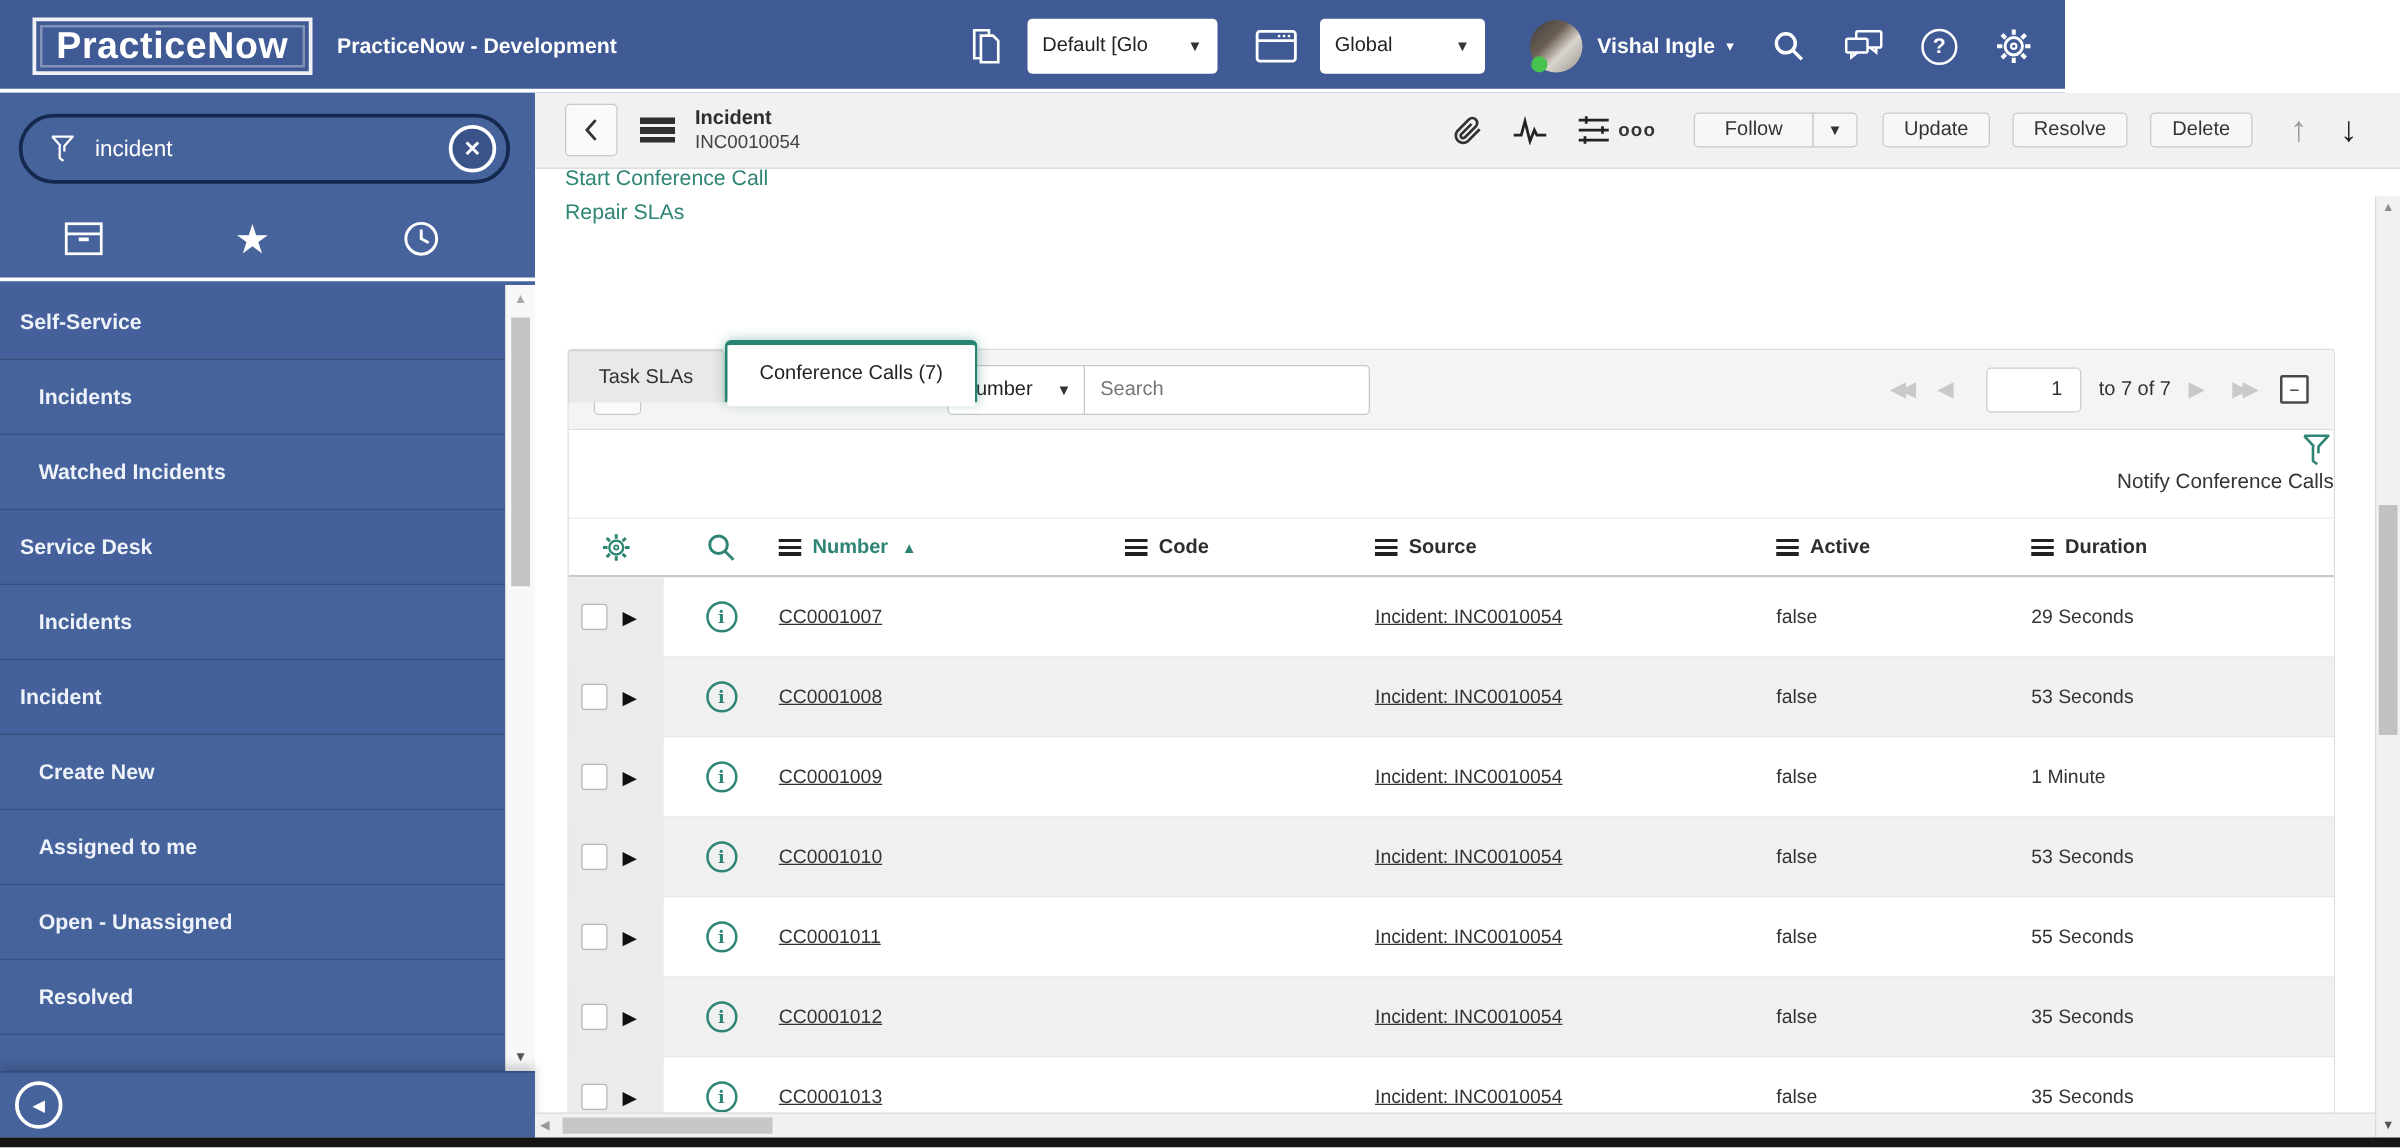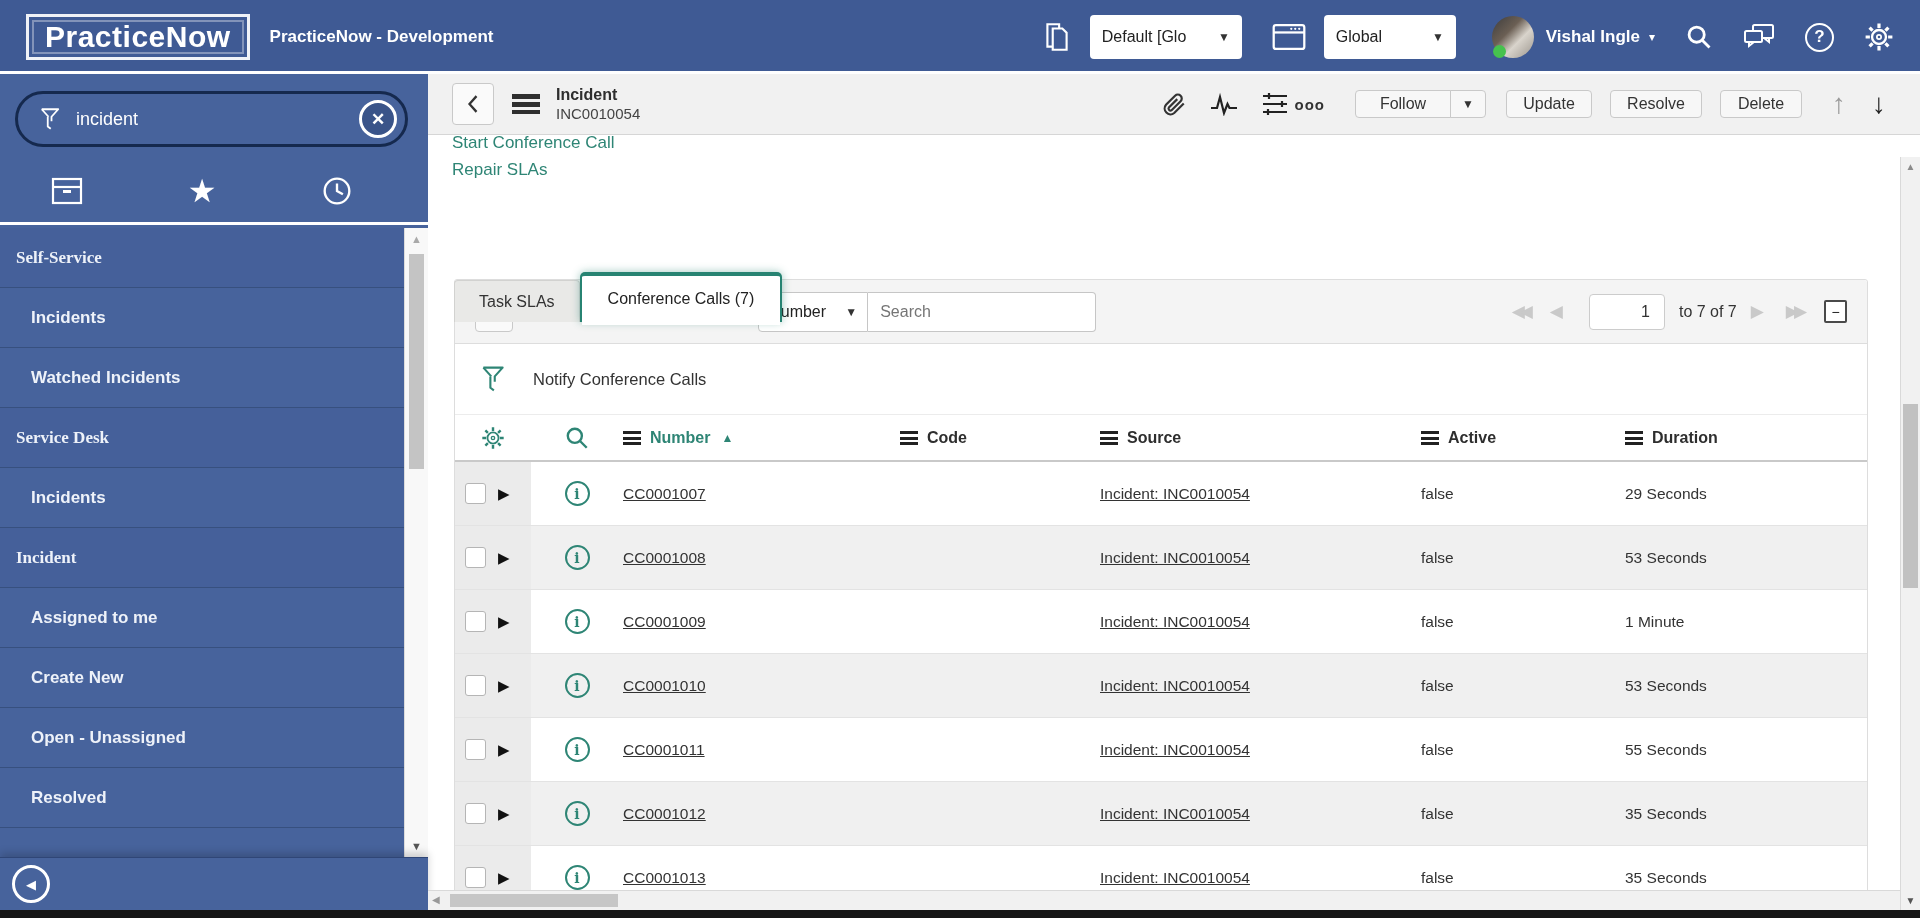--- a/index.html
+++ b/index.html
@@ -1,21 +1,21 @@
 <!DOCTYPE html>
 <html><head>
 <meta charset="utf-8">
 <style>
   * { margin:0; padding:0; box-sizing:border-box; }
   html,body { width:1920px; height:918px; overflow:hidden; }
   body { font-family:"Liberation Sans", sans-serif; background:#fff; position:relative; color:#333; }
   svg { display:block; }
 
   
-  .top-header { position:absolute; top:0; left:0; width:1920px; height:74px; background:#3f5a94; display:flex; align-items:center; z-index:20; }
+  .top-header { position:absolute; top:0; left:0; width:1652px; height:74px; background:#3f5a94; display:flex; align-items:center; z-index:20; }
   .hdr-line { position:absolute; top:71px; left:0; width:1920px; height:3px; background:#fff; z-index:21; }
   .logo-box { margin-left:26px; height:46px; padding:0 16px; border:3px solid rgba(255,255,255,.92); outline:2px solid rgba(255,255,255,.35); outline-offset:-8px; display:flex; align-items:center; }
   .logo-text { color:#fff; font-size:30px; font-weight:700; letter-spacing:.5px; }
   .app-title { margin-left:20px; color:#fff; font-size:17px; font-weight:700; }
   .hdr-right { margin-left:auto; display:flex; align-items:center; margin-right:26px; }
   .hdr-icon { display:flex; align-items:center; justify-content:center; cursor:pointer; }
   .hdr-select { height:44px; background:#fff; border-radius:4px; display:flex; align-items:center; justify-content:space-between; padding:0 12px; font-size:16px; color:#222; cursor:pointer; }
   .sel-updateset { width:152px; margin-left:18px; }
   .sel-app { width:132px; margin-left:18px; }
   .caret-dark { font-size:12px; color:#333; margin-left:8px; }
@@ -30,21 +30,21 @@
   
   .sidebar { position:absolute; top:74px; left:0; width:428px; bottom:8px; background:#47639c; z-index:5; }
   .sb-search { position:relative; height:86px; }
   .search-pill { position:absolute; left:15px; right:20px; top:17px; height:56px; border:3px solid #15294e; border-radius:28px; display:flex; align-items:center; padding-left:20px; }
   .search-pill input { background:transparent; border:none; outline:none; color:#fff; font-size:18px; flex:1; margin-left:14px; font-family:"Liberation Sans",sans-serif; }
   .clear-btn { position:absolute; right:8px; top:50%; transform:translateY(-50%); width:38px; height:38px; border:3px solid #fff; border-radius:50%; color:#fff; font-size:17px; font-weight:700; display:flex; align-items:center; justify-content:center; cursor:pointer; background:rgba(21,41,78,.25); }
   .sb-tabs { height:65px; display:flex; border-bottom:3px solid #fff; padding-right:24px; }
   .sb-tab { flex:1; display:flex; align-items:center; justify-content:center; cursor:pointer; }
   .sb-nav { position:absolute; top:154px; bottom:53px; left:0; right:24px; overflow:hidden; }
   .nav-row { height:60px; display:flex; align-items:center; border-bottom:1px solid #37507f; color:#eef2f9; font-size:17px; font-weight:700; cursor:pointer; }
-  .nav-row.section { padding-left:16px; background:#45609a;font-family:Liberation Serif, serif; }
+  .nav-row.section { padding-left:16px; background:#45609a; }
   .nav-row.item { padding-left:31px; }
   .sb-scrollbar { position:absolute; top:154px; bottom:53px; right:0; width:24px; background:#f8f8f8; border-left:1px solid #dcdcdc; }
   .sb-sb-up { position:absolute; top:5px; left:0; width:100%; text-align:center; color:#a9a9a9; font-size:11px; }
   .sb-sb-thumb { position:absolute; top:26px; left:4px; right:4px; height:215px; background:#c4c4c4; }
   .sb-sb-down { position:absolute; bottom:5px; left:0; width:100%; text-align:center; color:#555; font-size:11px; }
   .sb-footer { position:absolute; bottom:0; left:0; width:100%; height:53px; background:#47639c; border-top:1px solid #2f4677; box-shadow:0 -4px 8px rgba(0,0,0,.18); display:flex; align-items:center; }
   .collapse-btn { margin-left:12px; width:38px; height:38px; border:3px solid #fff; border-radius:50%; display:flex; align-items:center; justify-content:center; color:#fff; font-size:13px; cursor:pointer; }
 
   
   .main { position:absolute; top:74px; left:428px; right:0; bottom:8px; background:#fff; overflow:hidden; }
@@ -85,21 +85,21 @@
   .field-select { margin-left:14px; width:110px; height:40px; background:#fff; border:1px solid #c6c6c6; border-radius:4px 0 0 4px; display:flex; align-items:center; justify-content:space-between; padding:0 10px; font-size:16px; color:#222; cursor:pointer; }
   .list-search-input { width:228px; height:40px; border:1px solid #c6c6c6; border-left:none; border-radius:0 4px 4px 0; font-size:16px; padding:0 12px; color:#333; outline:none; font-family:"Liberation Sans",sans-serif; }
   .pager { margin-left:auto; display:flex; align-items:center; }
   .pg-arrow { color:#c9c9c9; font-size:17px; letter-spacing:-5px; cursor:pointer; }
   .pg-arrow.single { letter-spacing:0; }
   .pg-gap { margin-left:22px; }
   .page-input { width:76px; height:36px; border:1px solid #ccc; border-radius:4px; text-align:right; padding-right:14px; font-size:16px; color:#333; margin-left:26px; outline:none; font-family:"Liberation Sans",sans-serif; }
   .page-info { margin:0 14px 0 14px; font-size:16px; color:#333; white-space:nowrap; }
   .minimize-btn { margin-left:22px; width:23px; height:23px; border:2px solid #4a4a4a; border-radius:2px; display:flex; align-items:center; justify-content:center; font-size:14px; color:#222; cursor:pointer; background:#fff; }
 
-  .breadcrumb-row { height:70px; display:flex; align-items:center; padding-left:24px; }
+  .breadcrumb-row { height:70px; display:flex; align-items:flex-end; padding-left:24px;flex-direction:column; }
   .bc-text { margin-left:26px; font-size:16.5px; color:#333; }
 
   .grid { width:100%; }
   .grid-head, .grid-row { display:grid; grid-template-columns:76px 92px 277px 200px 321px 204px 1fr; align-items:center; }
   .grid-head { height:48px; border-top:1px solid #ececec; border-bottom:2px solid #c9c9c9; }
   .hcell { display:flex; align-items:center; justify-content:center; }
   .hcol { display:flex; align-items:center; gap:9px; font-size:16px; font-weight:700; color:#2e2e2e; cursor:pointer; }
   .bars-xs { width:18px; height:14px; background:repeating-linear-gradient(#222 0 3px, transparent 3px 5.5px); flex:none; }
   .col-sorted { color:#2e8575; }
   .sort-arrow { color:#2e8575; font-size:12px; margin-left:2px; }
@@ -249,25 +249,25 @@
 
       <div class="nav-row item">
         <span class="nav-label">Incidents</span>
       </div>
 
       <div class="nav-row section">
         <span class="nav-label">Incident</span>
       </div>
 
       <div class="nav-row item">
+        <span class="nav-label">Create New</span>
+      </div>
+
+      <div class="nav-row item">
         <span class="nav-label">Assigned to me</span>
-      </div>
-
-      <div class="nav-row item">
-        <span class="nav-label">Create New</span>
       </div>
 
 
       <div class="nav-row item">
         <span class="nav-label">Open - Unassigned</span>
       </div>
 
       <div class="nav-row item">
         <span class="nav-label">Resolved</span>
       </div>

